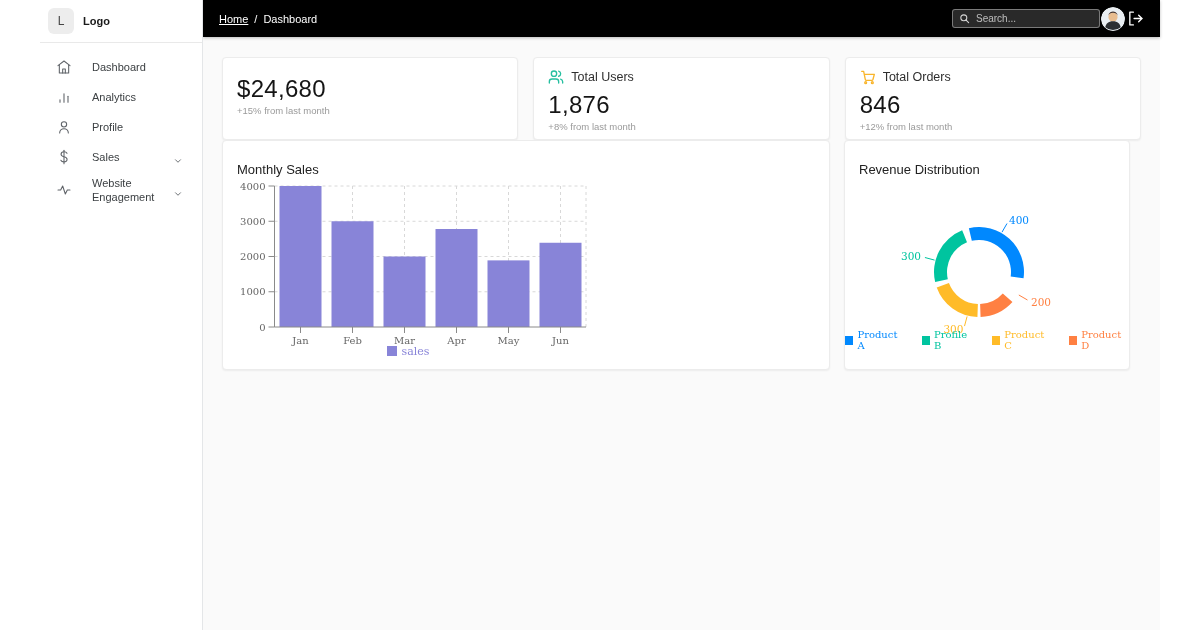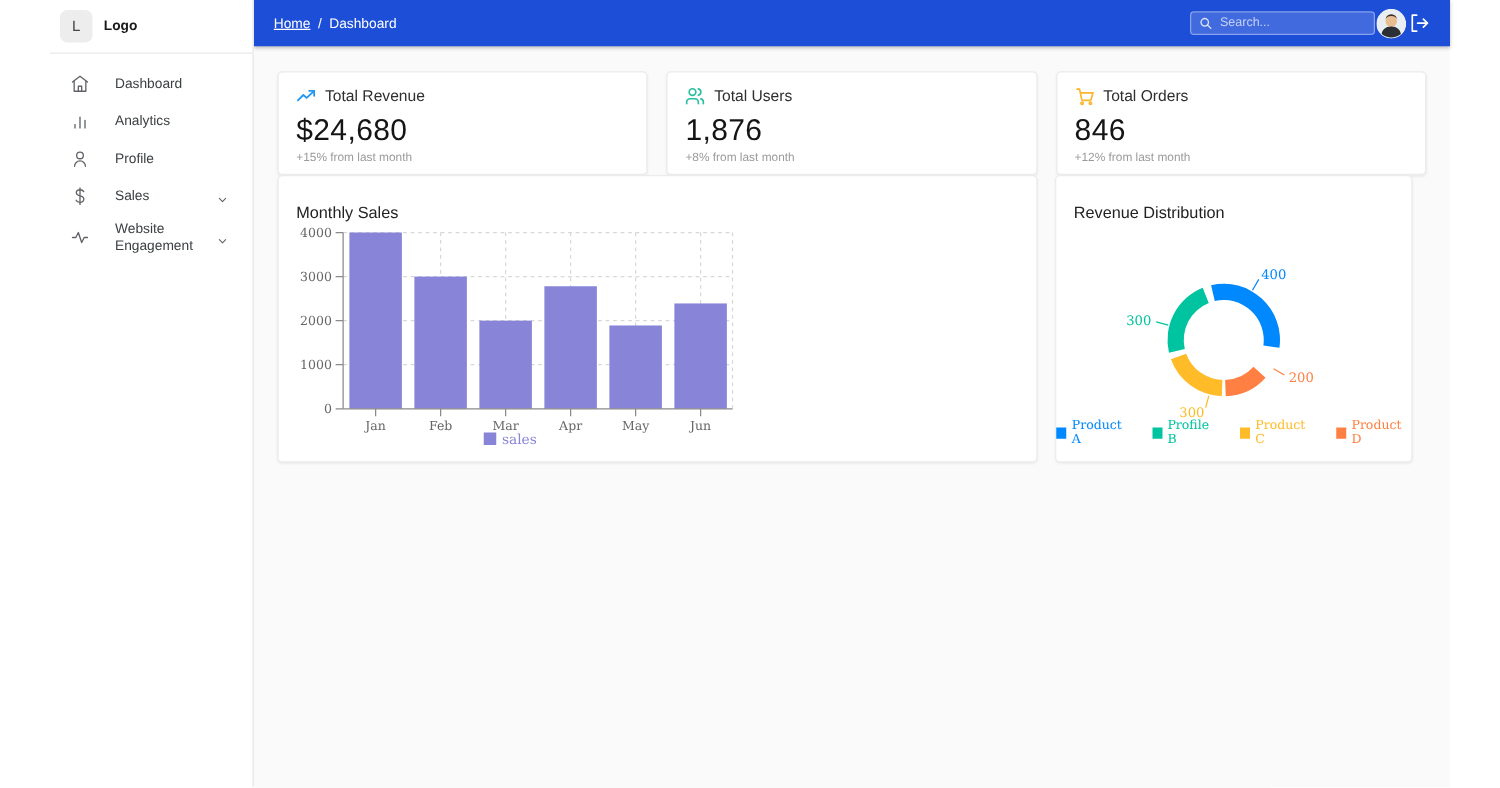--- a/index.html
+++ b/index.html
@@ -67,21 +67,21 @@
   .chart-svg { position:absolute; left:0; top:0; }
 
   .ctext  { font-family:"DejaVu Serif", serif; font-size:10px; fill:#666; }
   .ctext2 { font-family:"DejaVu Serif", serif; font-size:10.5px; }
 
   .bar-legend { position:absolute; left:0; top:202px; width:370px; height:16px;
                 display:flex; align-items:center; justify-content:center; gap:5px;
                 font-family:"DejaVu Serif", serif; font-size:11px; }
   .lg-sq { width:10px; height:10px; display:inline-block; }
 
-  .donut-legend { position:absolute; left:0; bottom:12px; width:100%;
+  .donut-legend { position:absolute; left:0; bottom:18px; width:100%;
                   display:flex; justify-content:center; gap:17px;
                   font-family:"DejaVu Serif", serif; font-size:10px; }
   .dl-item { display:flex; align-items:center; gap:4px; }
   .dl-sq { width:9px; height:9px; display:inline-block; }
 </style>
 </head>
 <body>
 
 <div class="canvas">
 
@@ -150,21 +150,21 @@
         <span class="chev">
           <svg width="10" height="10" viewBox="0 0 20 20" fill="none" stroke="currentColor" stroke-width="1.8" stroke-linecap="round" stroke-linejoin="round">
               <polyline points="5 7.5 10 12.5 15 7.5"></polyline>
             </svg>
         </span>
       </div>
 
     </nav>
   </aside>
 
-  <header class="header" style="background-color: #1d4ed8;">
+  <header class="header" style="background-color: #000000;">
     <div class="crumbs">
       <a class="crumb-home">Home</a>
       <span>/</span>
       <span>Dashboard</span>
     </div>
     <div class="header-right">
       <div class="search-box">
         <svg width="11" height="11" viewBox="0 0 24 24" fill="none" stroke="currentColor" stroke-width="2.4" stroke-linecap="round">
             <circle cx="10.5" cy="10.5" r="6.5"></circle>
             <line x1="15.5" y1="15.5" x2="21" y2="21"></line>
@@ -194,29 +194,20 @@
           </svg>
       </button>
     </div>
   </header>
 
   <main class="main" style="background-color: rgb(250, 250, 250);">
 
     <div class="stats-row">
 
       <section class="card stat-card">
-        <div class="stat-head">
-          <span style="color: rgb(33, 150, 243);">
-            <svg width="16" height="16" viewBox="0 0 24 24" fill="none" stroke="currentColor" stroke-width="2.2" stroke-linecap="round" stroke-linejoin="round">
-                <polyline points="2 17 8.5 10.5 12.5 14 21.5 5.5"></polyline>
-                <polyline points="15.5 5.5 21.5 5.5 21.5 11.5"></polyline>
-              </svg>
-          </span>
-          <span class="stat-title">Total Revenue</span>
-        </div>
         <div class="stat-value">$24,680</div>
         <div class="stat-change">+15% from last month</div>
       </section>
 
       <section class="card stat-card">
         <div class="stat-head">
           <span style="color: rgb(38, 191, 160);">
             <svg width="16" height="16" viewBox="0 0 24 24" fill="none" stroke="currentColor" stroke-width="2" stroke-linecap="round" stroke-linejoin="round">
                 <path d="M16 21v-2a4 4 0 0 0-4-4H6a4 4 0 0 0-4 4v2"></path>
                 <circle cx="9" cy="7" r="4"></circle>

